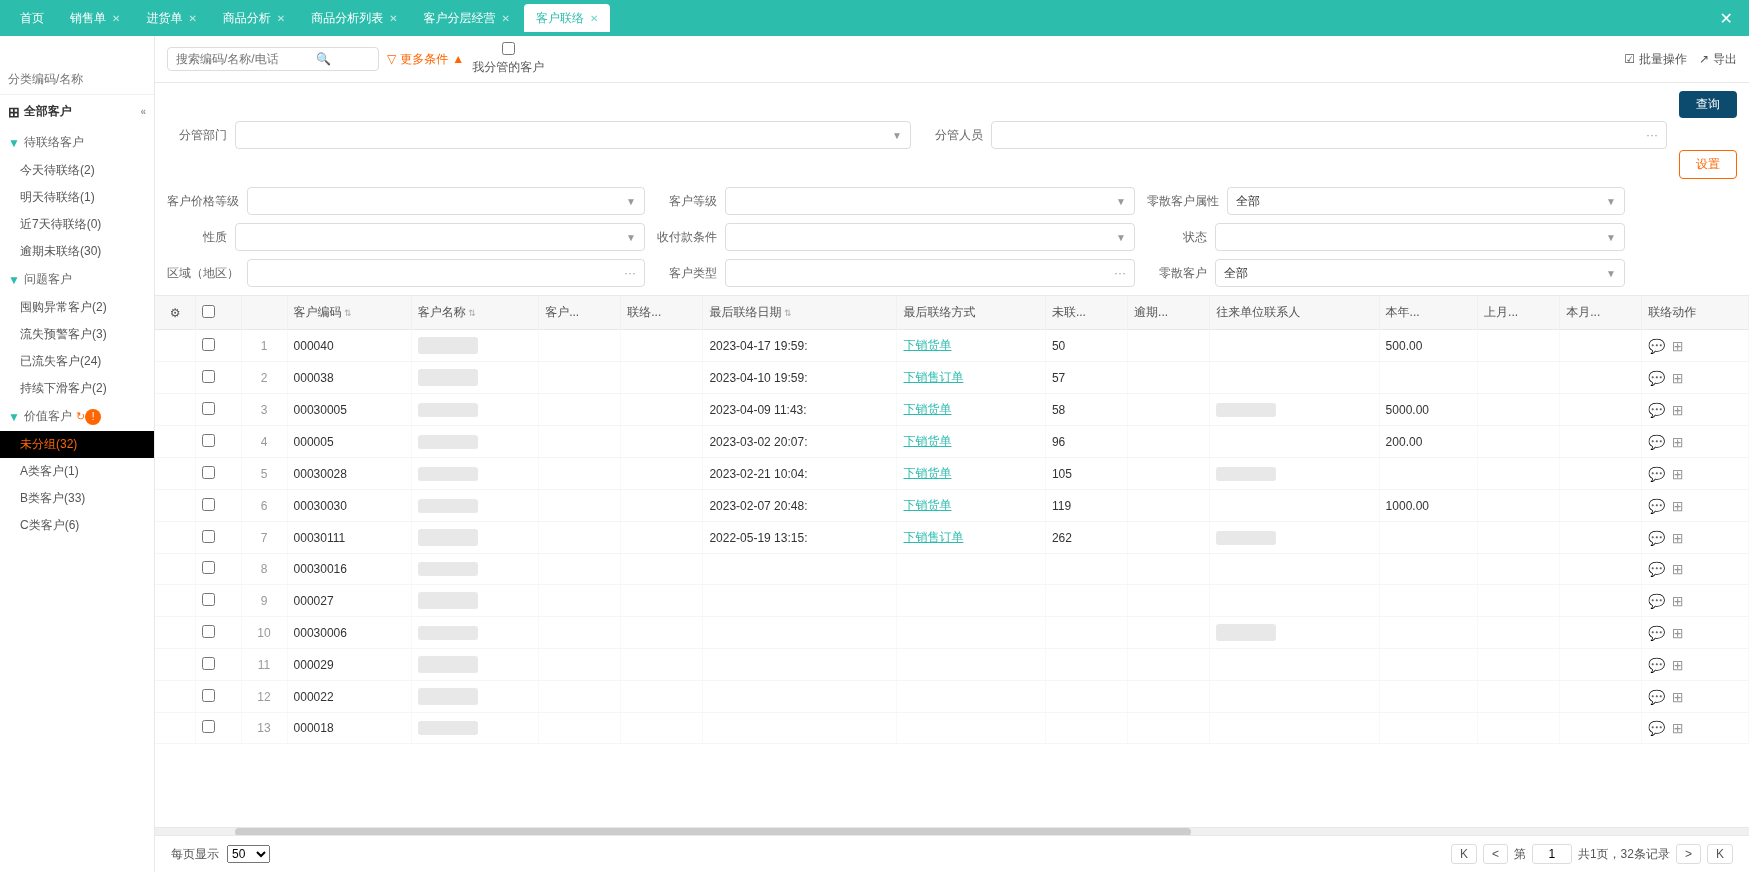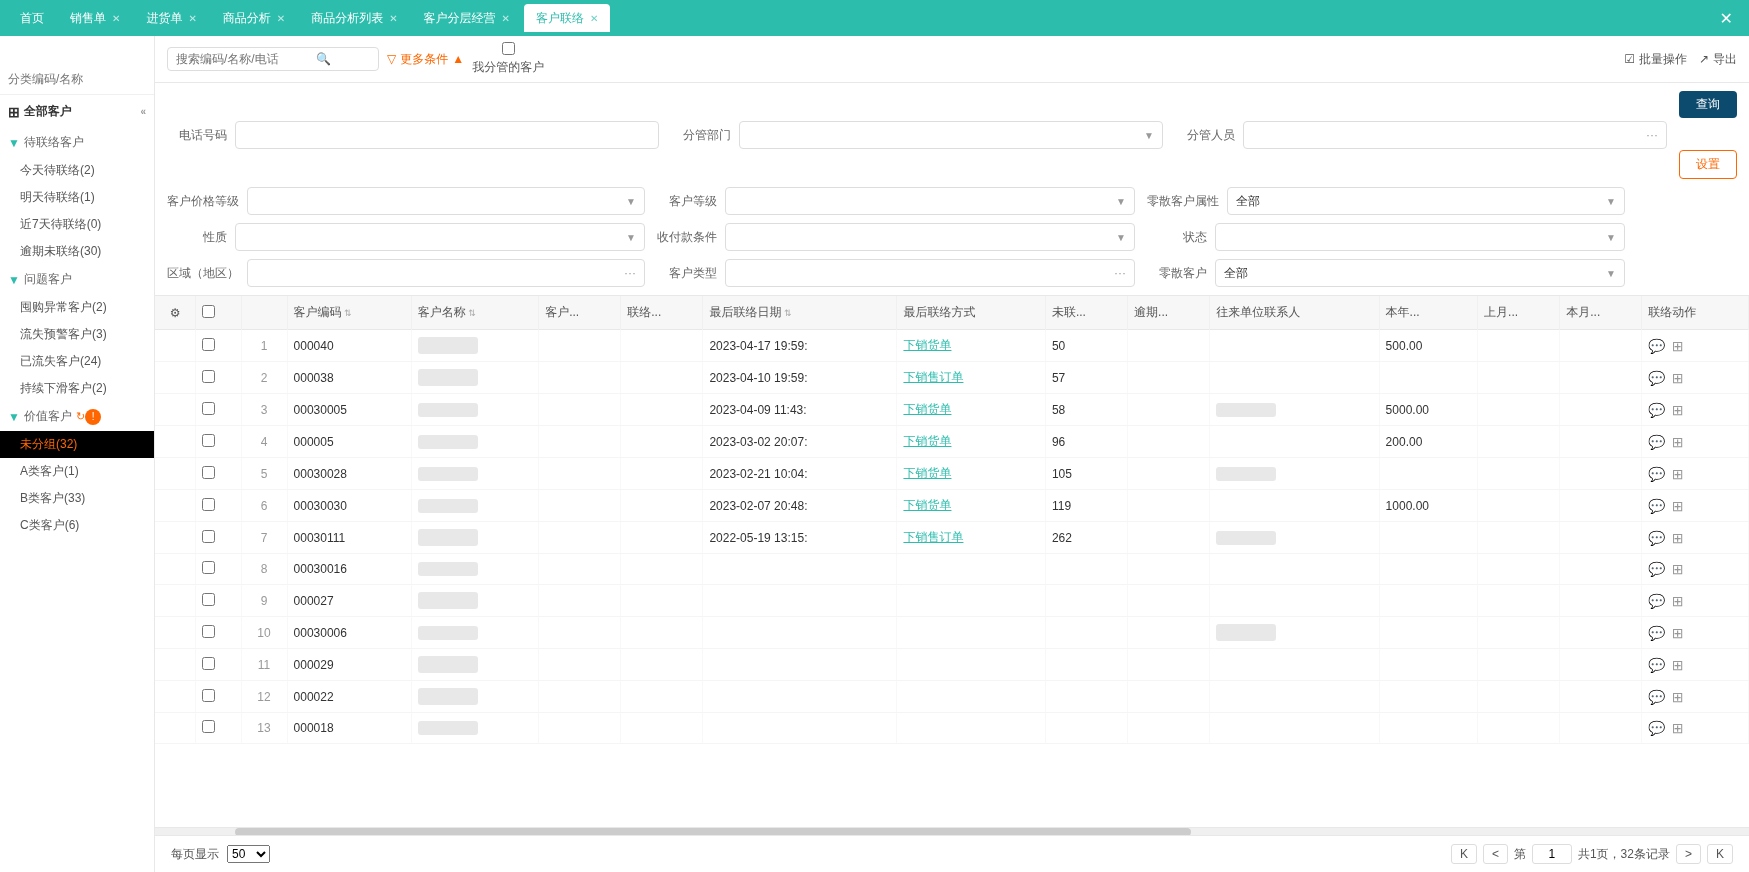--- a/index.html
+++ b/index.html
@@ -435,24 +435,20 @@
           <span>↗</span>
           <span>导出</span>
         </div>
       </div>
     </div>
 
     <div class="advanced-filter">
 
       <div class="filter-row">
         <div class="filter-field">
-          <span class="filter-label">电话号码</span>
-          <div class="filter-input"></div>
-        </div>
-        <div class="filter-field">
           <span class="filter-label">分管部门</span>
           <div class="filter-input">
             <span></span>
               <span class="arrow">▼</span>
           </div>
         </div>
         <div class="filter-field">
           <span class="filter-label">分管人员</span>
           <div class="filter-input">
             <span></span>

